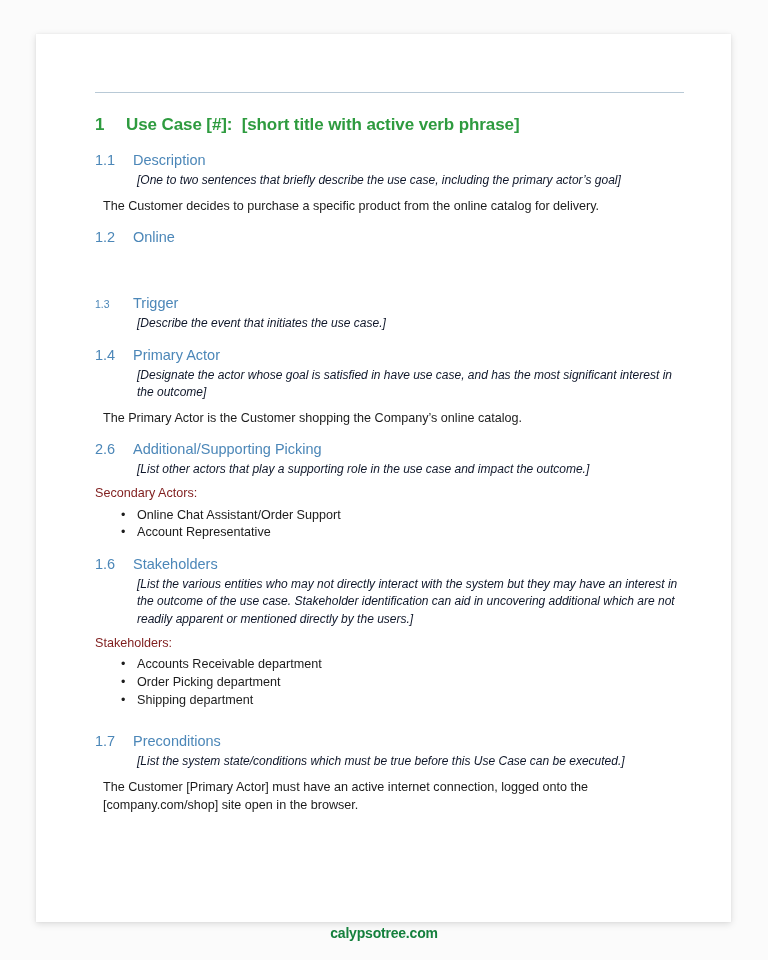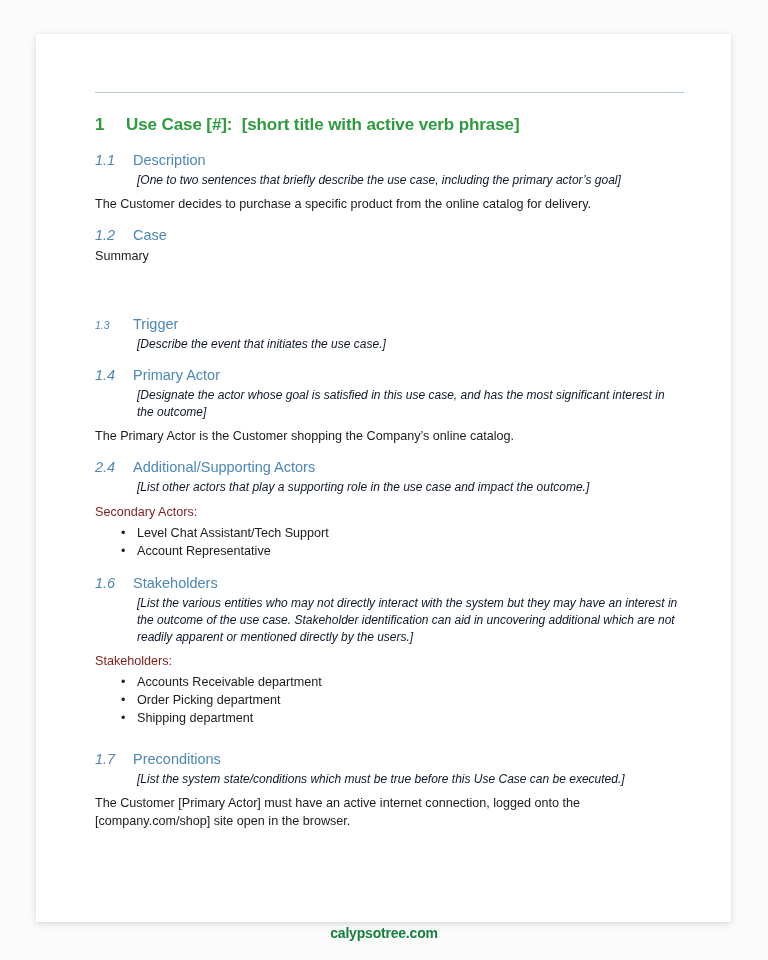--- a/index.html
+++ b/index.html
@@ -56,39 +56,39 @@
   .h1 .txt { white-space: pre; }
 
   .h2 {
     color: #4c87b8;
     font-size: 14.5px;
     font-weight: normal;
     margin: 0 0 4px 0;
     display: flex;
     align-items: baseline;
   }
-  .h2 .num { width: 38px; flex: none; font-size: 14.5px; font-style: italic; }
+  .h2 .num { width: 38px; flex: none; font-size: 14.5px; }
   .h2 .txt { }
   
   .h2.small-num .num { font-size: 10.5px; margin-top: 39px; }
 
   
   .hint {
     font-style: italic;
     color: #0f172a;
     font-size: 12px;
     line-height: 1.43;
     margin: 0 0 6px 0;
     padding-left: 42px;
   }
   .body-p {
     color: #1c1c1c;
     font-size: 12.6px;
     line-height: 1.45;
-    margin: 0;
+    margin: 8px;
     padding-left: 0;
   }
   .lead-p {
     color: #7f1d1d;
     font-size: 12.6px;
     line-height: 1.45;
     margin: 0 0 4px 0;
   }
 
   
@@ -150,53 +150,52 @@
         <span class="num">1.1</span>
         <span class="txt">Description</span>
       </div>
       <p class="hint">[One to two sentences that briefly describe the use case, including the primary actor’s goal]</p>
       <p class="body-p">The Customer decides to purchase a specific product from the online catalog for delivery.</p>
     </div>
 
     <div class="section">
       <div class="h2">
         <span class="num">1.2</span>
-        <span class="txt">Case</span>
-      </div>
-      <p class="body-p">Summary</p>
+        <span class="txt">Online</span>
+      </div>
     </div>
 
     <div class="section">
       <div class="h2 small-num">
         <span class="num">1.3</span>
         <span class="txt">Trigger</span>
       </div>
       <p class="hint">[Describe the event that initiates the use case.]</p>
     </div>
 
     <div class="section">
       <div class="h2">
         <span class="num">1.4</span>
         <span class="txt">Primary Actor</span>
       </div>
-      <p class="hint">[Designate the actor whose goal is satisfied in this use case, and has the most significant interest in the outcome]</p>
+      <p class="hint">[Designate the actor whose goal is satisfied in have use case, and has the most significant interest in the outcome]</p>
       <p class="body-p">The Primary Actor is the Customer shopping the Company’s online catalog.</p>
     </div>
 
     <div class="section">
       <div class="h2">
-        <span class="num">2.4</span>
-        <span class="txt">Additional/Supporting Actors</span>
+        <span class="num">2.6</span>
+        <span class="txt">Additional/Supporting Picking</span>
       </div>
       <p class="hint">[List other actors that play a supporting role in the use case and impact the outcome.]</p>
       <p class="lead-p">Secondary Actors:</p>
       <ul class="bullets">
         <li>
           <span class="bullet-dot">•</span>
-          <span>Level Chat Assistant/Tech Support</span>
+          <span>Online Chat Assistant/Order Support</span>
         </li>
         <li>
           <span class="bullet-dot">•</span>
           <span>Account Representative</span>
         </li>
       </ul>
     </div>
 
     <div class="section">
       <div class="h2">

